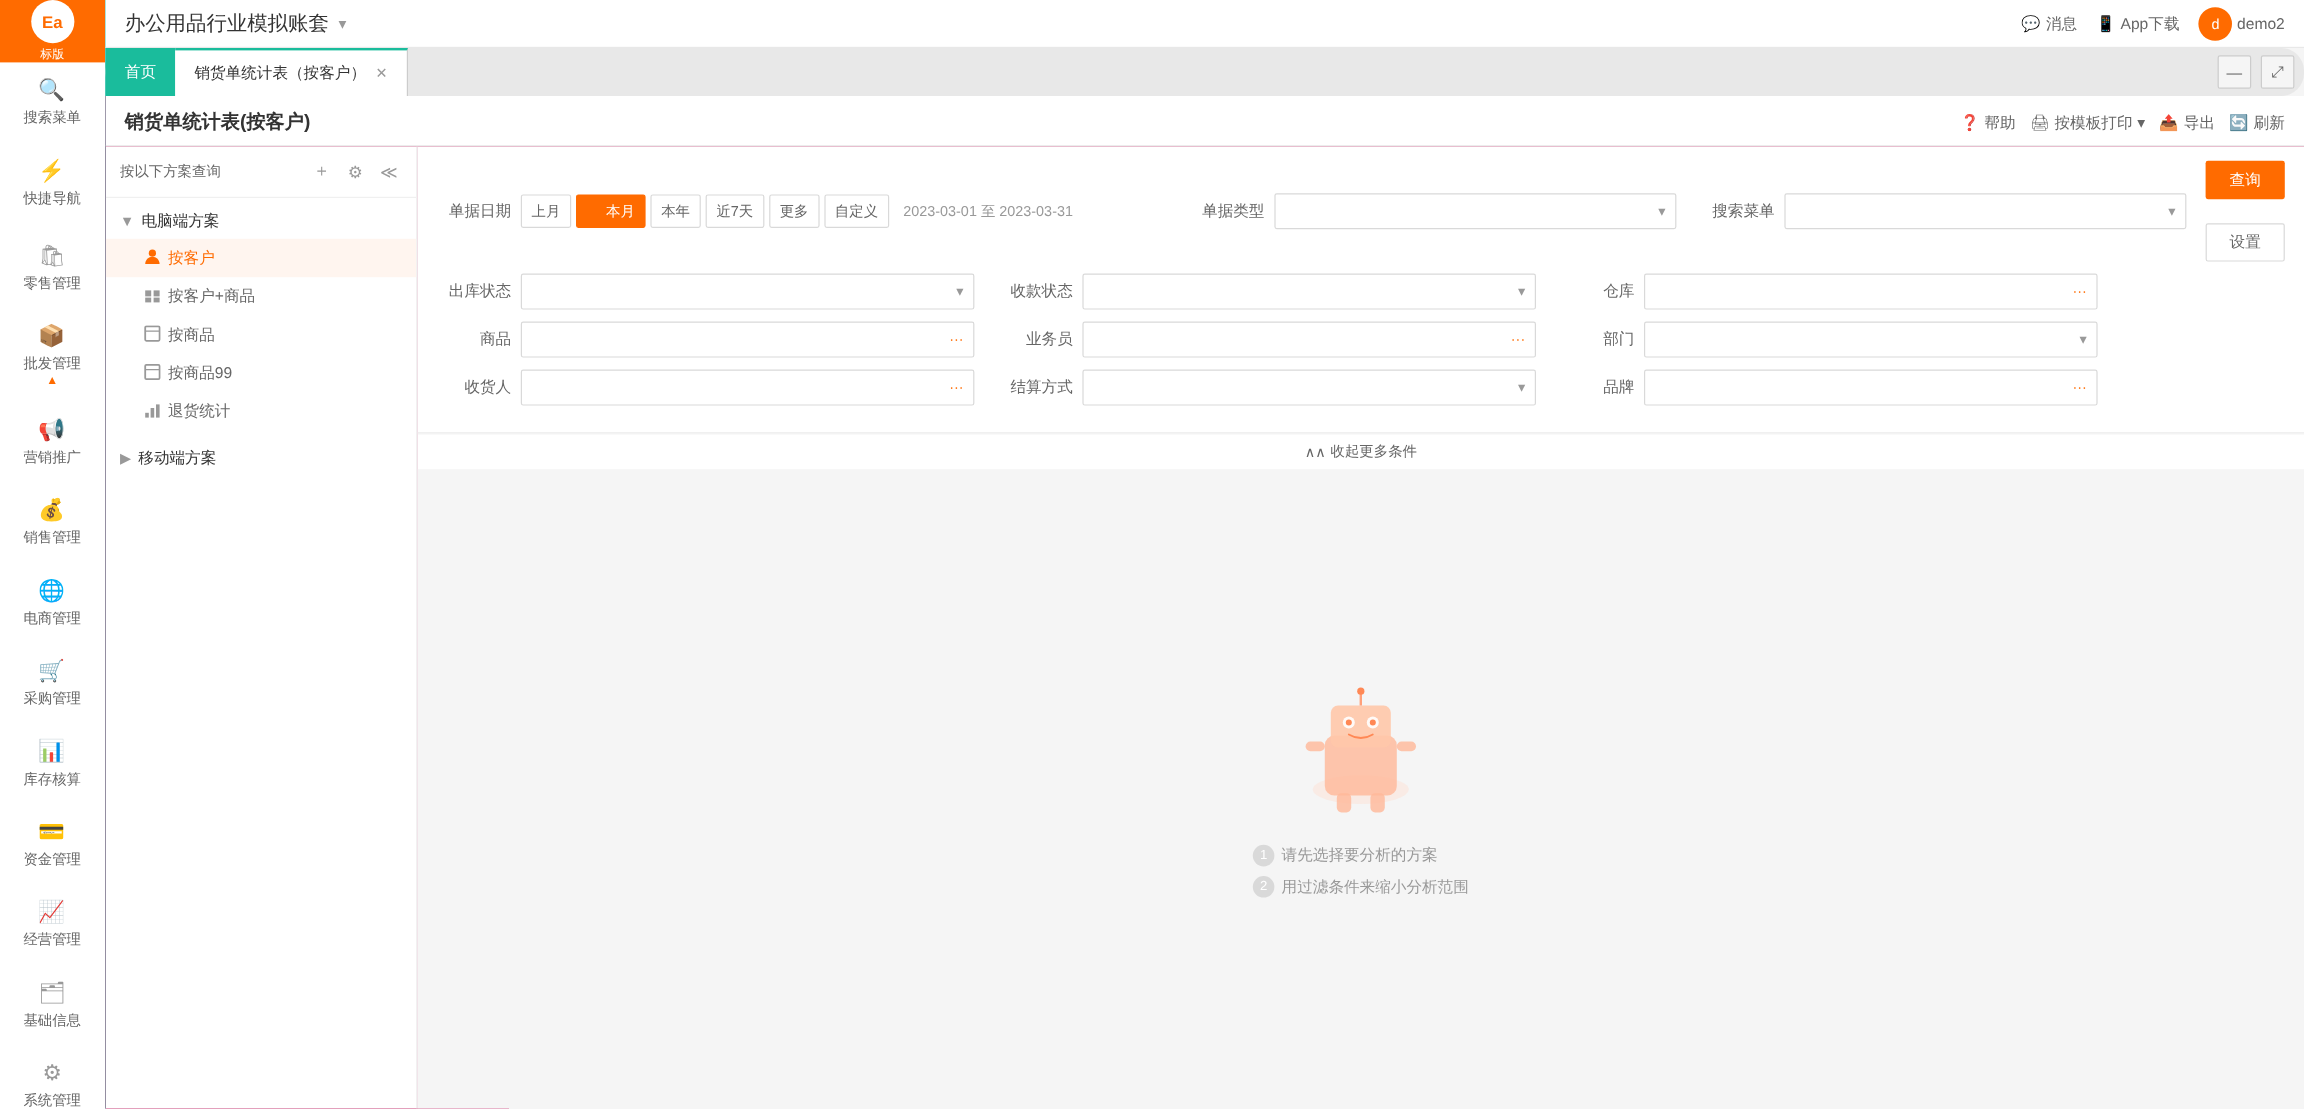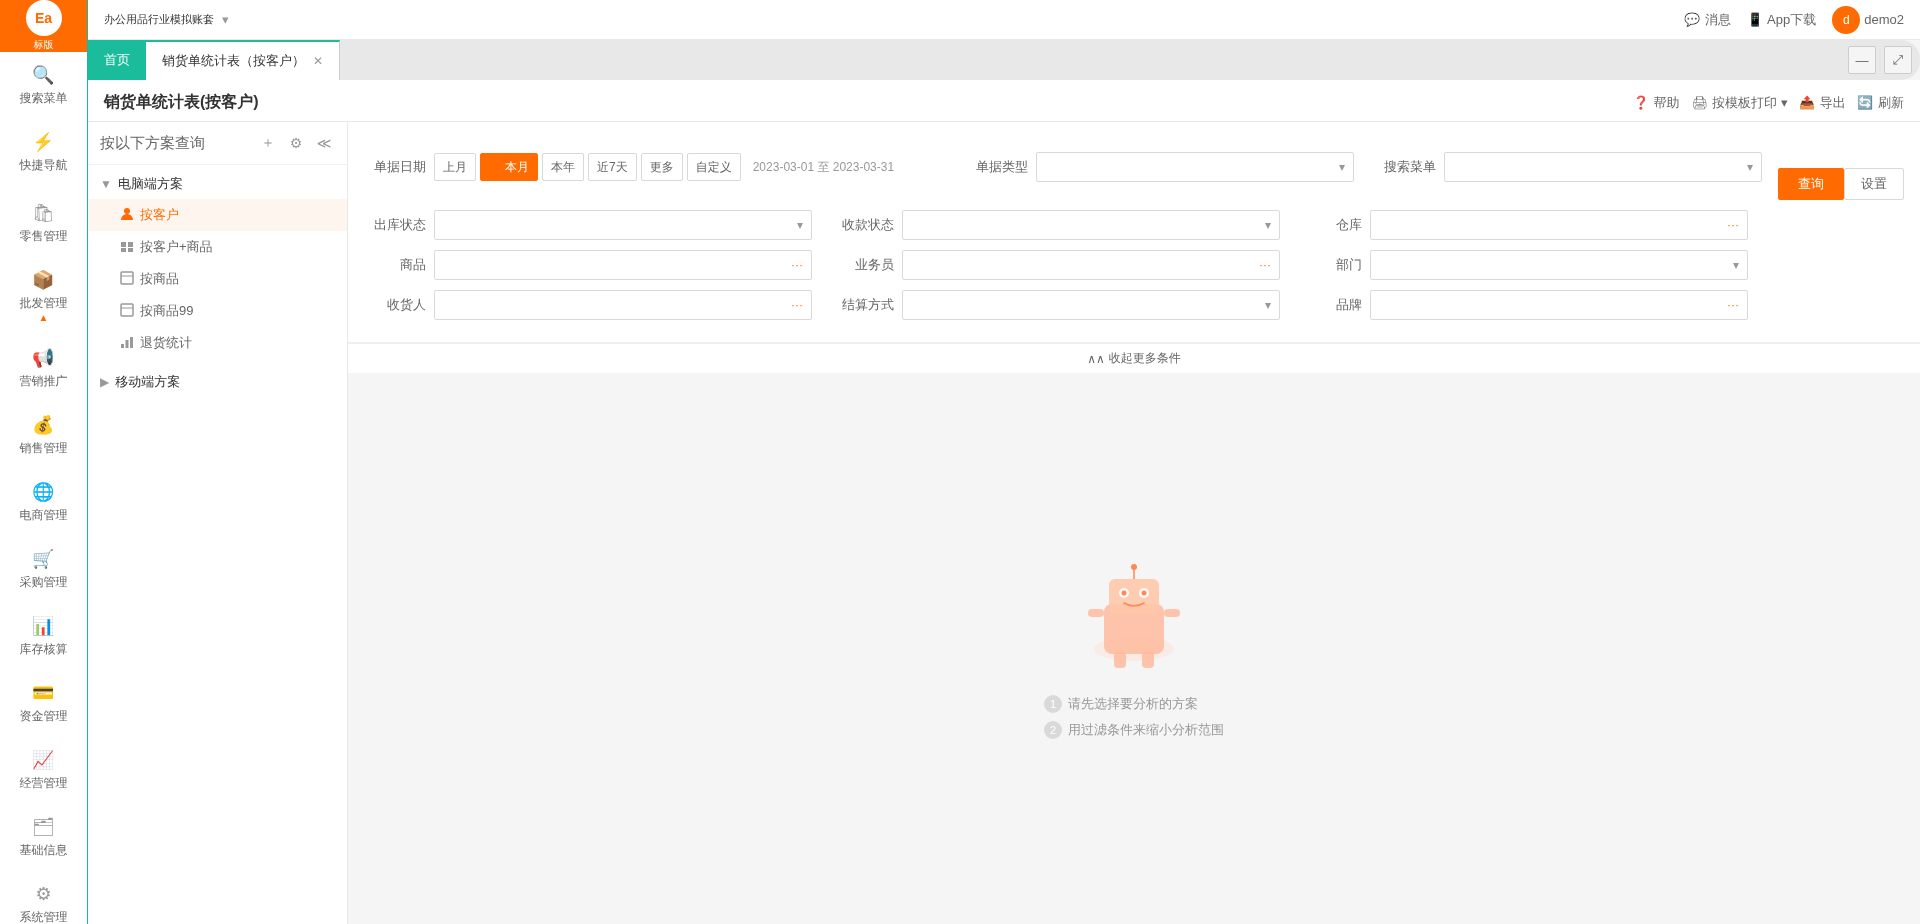--- a/index.html
+++ b/index.html
@@ -15,21 +15,21 @@
     .sidebar-item-label { font-size: 12px; color: #666; margin-top: 4px; text-align: center; }
     .sidebar-icon { font-size: 18px; color: #999; }
     .sidebar-divider { width: 60px; height: 1px; background: #f0f0f0; margin: 2px 0; }
 
     
     .main { flex: 1; display: flex; flex-direction: column; height: 924px; }
 
     
     .top-header { height: 40px; background: #fff; border-bottom: 1px solid #e8e8e8; display: flex; align-items: center; justify-content: space-between; padding: 0 16px; }
     .header-left { display: flex; align-items: center; gap: 8px; }
-    .header-title { font-size: 11px; color: #333; }
+    .header-title { font-size: 17px; color: #333; }
     .header-dropdown { color: #999; cursor: pointer; }
     .header-right { display: flex; align-items: center; gap: 16px; }
     .header-btn { display: flex; align-items: center; gap: 4px; font-size: 13px; color: #666; cursor: pointer; }
     .avatar { width: 28px; height: 28px; border-radius: 50%; background: #ff6b00; display: flex; align-items: center; justify-content: center; color: #fff; font-size: 12px; }
 
     
     .tab-bar { height: 40px; background: #e8e8e8; display: flex; align-items: center; padding: 0; position: relative; border-radius: 19px; }
     .tab { height: 40px; display: flex; align-items: center; padding: 0 16px; cursor: pointer; font-size: 13px; color: #666; background: #e0e0e0; border-right: 1px solid #ccc; }
     .tab.active { background: #fff; color: #333; border-top: 2px solid #1abc9c; }
     .tab-home { background: #1abc9c; color: #fff; border: none; }
@@ -43,21 +43,21 @@
     .page-title { font-size: 16px; font-weight: bold; color: #333; }
     .page-actions { display: flex; align-items: center; gap: 12px; }
     .page-action-btn { display: flex; align-items: center; gap: 4px; font-size: 13px; color: #666; cursor: pointer; }
 
     
     .content-area { flex: 1; display: flex; overflow: hidden; }
 
     
     .scheme-panel { width: 260px; background: #fff; border-right: 1px solid #e8e8e8; display: flex; flex-direction: column; overflow-y: auto; }
     .scheme-header { padding: 10px 12px; display: flex; align-items: center; justify-content: space-between; border-bottom: 1px solid #f0f0f0; }
-    .scheme-title { font-size: 15px; color: #666; }
+    .scheme-title { font-size: 12px; color: #666; }
     .scheme-actions { display: flex; align-items: center; gap: 6px; }
     .scheme-action-icon { width: 22px; height: 22px; display: flex; align-items: center; justify-content: center; cursor: pointer; color: #999; font-size: 14px; }
     .scheme-group { padding: 4px 0; }
     .scheme-group-header { display: flex; align-items: center; padding: 6px 12px; cursor: pointer; }
     .scheme-group-arrow { color: #999; font-size: 12px; margin-right: 6px; }
     .scheme-group-label { font-size: 13px; color: #333; }
     .scheme-item { display: flex; align-items: center; padding: 7px 12px 7px 32px; cursor: pointer; font-size: 13px; color: #666; }
     .scheme-item.active { color: #ff6b00; background: #fff5ef; }
     .scheme-item-icon { margin-right: 6px; font-size: 14px; color: #999; }
     .scheme-item.active .scheme-item-icon { color: #ff6b00; }
@@ -317,21 +317,21 @@
               </div>
             </div>
             <div class="filter-item" style="flex:1;margin-left:20px;">
               <span class="filter-label">搜索菜单</span>
               <div class="filter-control">
                 <span class="filter-control-text"></span>
                 <span class="filter-control-suffix">▾</span>
               </div>
             </div>
 
-            <div style="display:flex;flex-direction:row;gap:0;margin-left:16px;margin-top:34px;">
+            <div style="display:flex;flex-direction:column;gap:20px;margin-left:16px;">
               <button class="btn-primary">查询</button>
               <button class="btn-secondary">设置</button>
             </div>
           </div>
 
           <div class="filter-row">
             <div class="filter-item" style="flex:1;">
               <span class="filter-label">出库状态</span>
               <div class="filter-control">
                 <span class="filter-control-text"></span>

